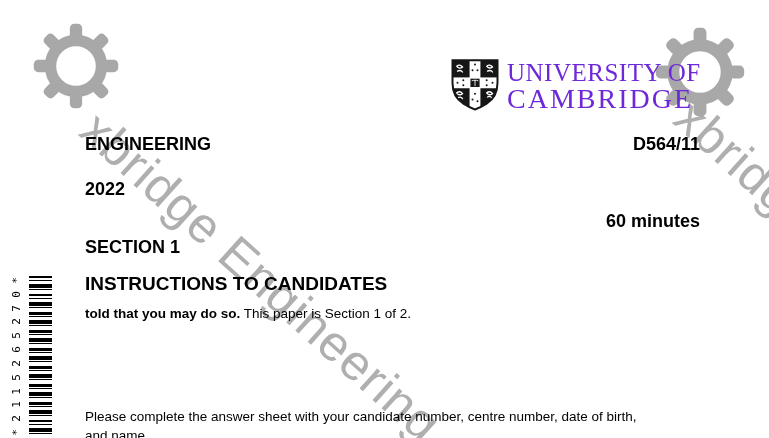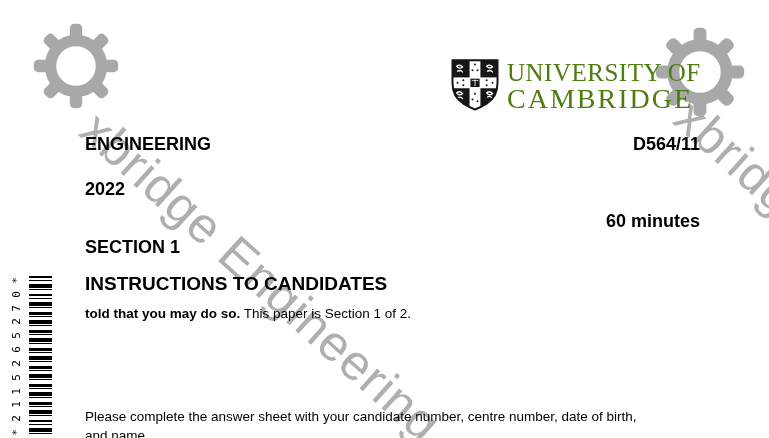--- a/index.html
+++ b/index.html
@@ -47,21 +47,21 @@
     font-family: "DejaVu Sans Mono", monospace;
     font-size: 11px; color: #000;
   }
   .bc-char { display: block; line-height: 1; transform: rotate(-90deg); }
 
   
   .logo-shield { left: 450px; top: 57px; width: 50px; height: 55px; }
   .logo-text {
     left: 507px; top: 60px;
     font-family: "Liberation Serif", serif;
-    color: #4d7c0f;
+    color: #6d28d9;
     white-space: nowrap;
   }
   .logo-line1 { display: block; font-size: 25px; line-height: 25px; letter-spacing: 0.5px; }
   .logo-line2 { display: block; font-size: 28px; line-height: 27px; letter-spacing: 2px; }
 
   
   .h-bold { font-weight: bold; font-size: 18px; line-height: 23px; }
   .titles   { left: 85px; top: 133px; }
   .paper-code { top: 133px; right: 69px; }
   .year     { left: 85px; top: 178px; }

